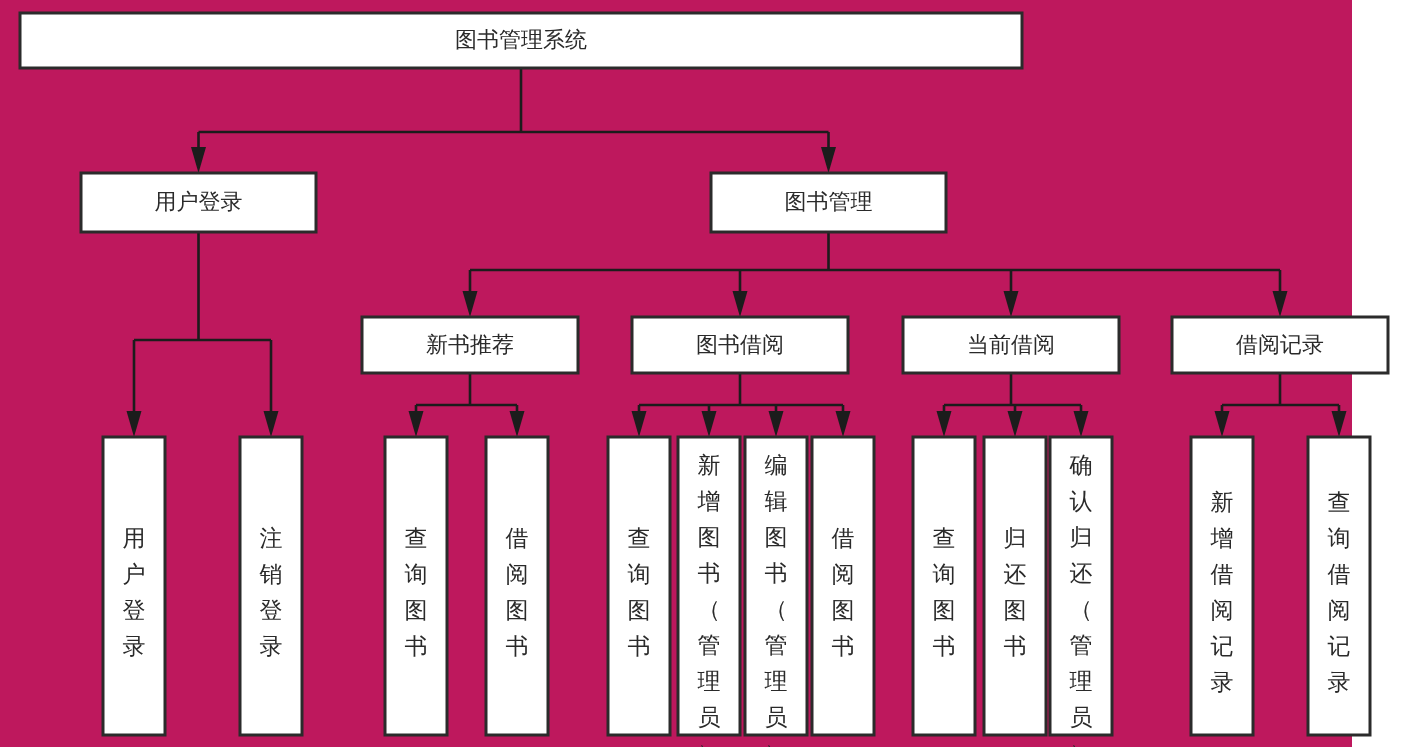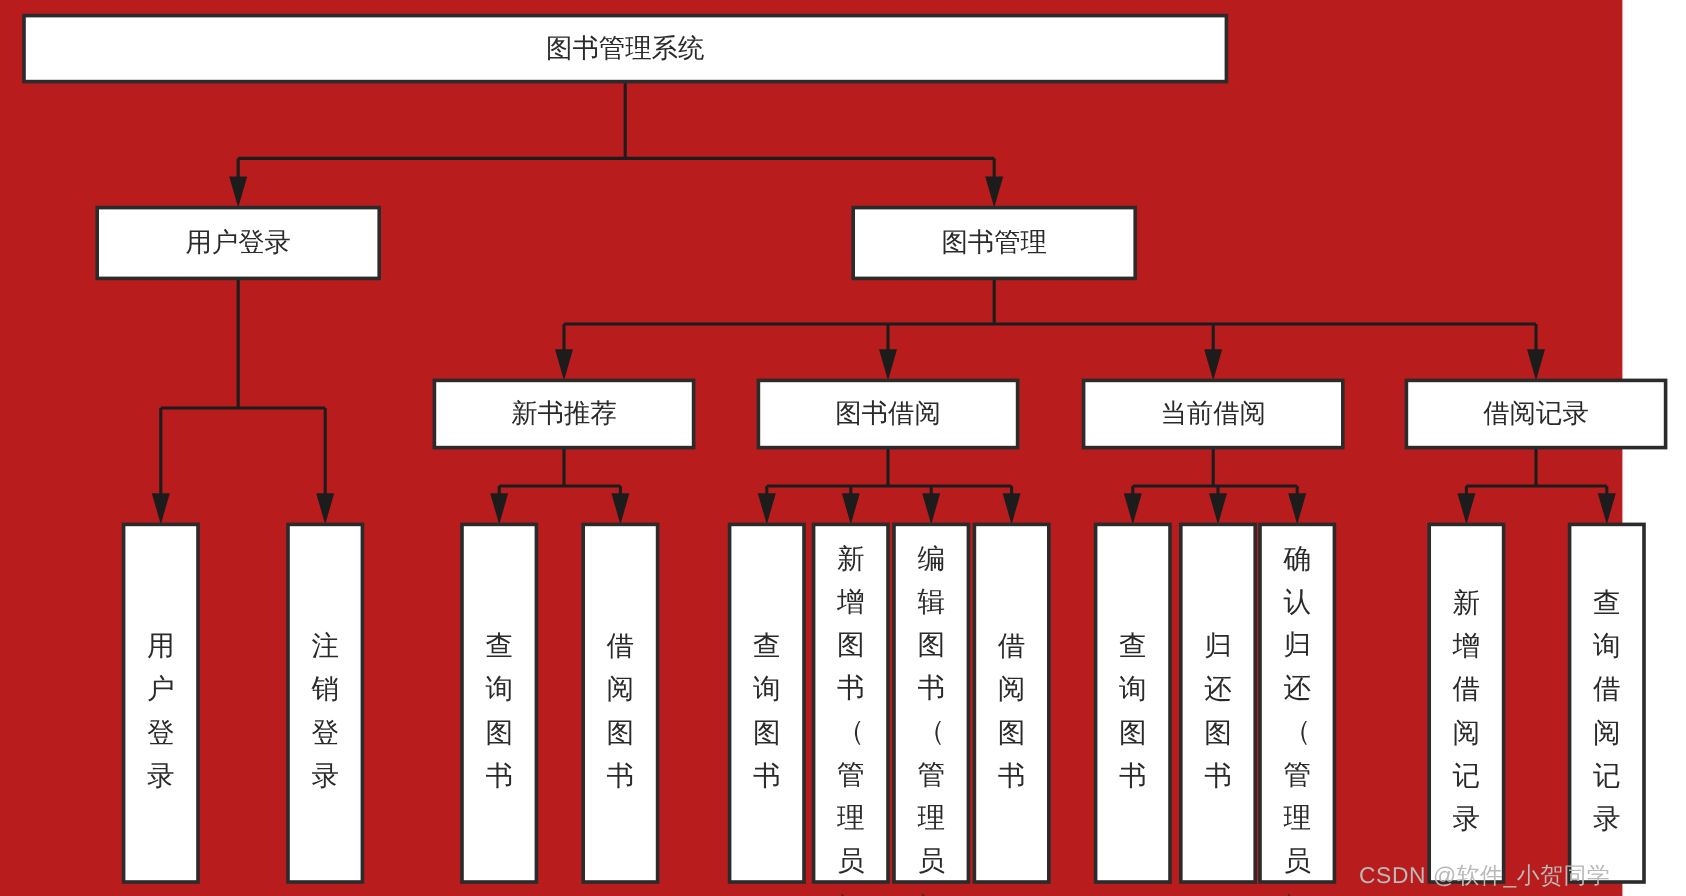--- a/index.html
+++ b/index.html
@@ -1,20 +1,20 @@
 <!DOCTYPE html>
 <html><head>
 <meta charset="utf-8">
 <style>
   html,body{margin:0;padding:0;background:#ffffff;}
   body{
     font-family:"Liberation Sans","DejaVu Sans",sans-serif;
     width:1405px;height:747px;overflow:hidden;
   }
-  #canvas{position:relative;width:1352px;height:747px;background:#b91c1c;}
+  #canvas{position:relative;width:1352px;height:747px;background:#be185d;}
   svg.diagram{position:absolute;left:0;top:0;width:1405px;height:747px;}
 
   .node-rect{fill:#ffffff;stroke:#2b2b2b;stroke-width:3;}
   .conn{stroke:#1c1c1c;stroke-width:2.6;fill:none;}
   .arrow-head{fill:#1c1c1c;stroke:none;}
 
   .node-label{
     fill:#2a2a2a;
     font-family:"Liberation Sans","DejaVu Sans",sans-serif;
     font-size:22px;
@@ -171,14 +171,13 @@
         <g>
           <rect class="node-rect" x="1191" y="437" width="62" height="298"></rect>
           <text class="node-label vertical" x="1222" y="504"><tspan x="1222" dy="0">新</tspan><tspan x="1222" dy="36">增</tspan><tspan x="1222" dy="36">借</tspan><tspan x="1222" dy="36">阅</tspan><tspan x="1222" dy="36">记</tspan><tspan x="1222" dy="36">录</tspan></text>
         </g>
         <g>
           <rect class="node-rect" x="1308" y="437" width="62" height="298"></rect>
           <text class="node-label vertical" x="1339" y="504"><tspan x="1339" dy="0">查</tspan><tspan x="1339" dy="36">询</tspan><tspan x="1339" dy="36">借</tspan><tspan x="1339" dy="36">阅</tspan><tspan x="1339" dy="36">记</tspan><tspan x="1339" dy="36">录</tspan></text>
         </g>
       </g>
   </svg>
-  <div class="watermark">CSDN @软件_小贺同学</div>
 </div>
 
 </body></html>

